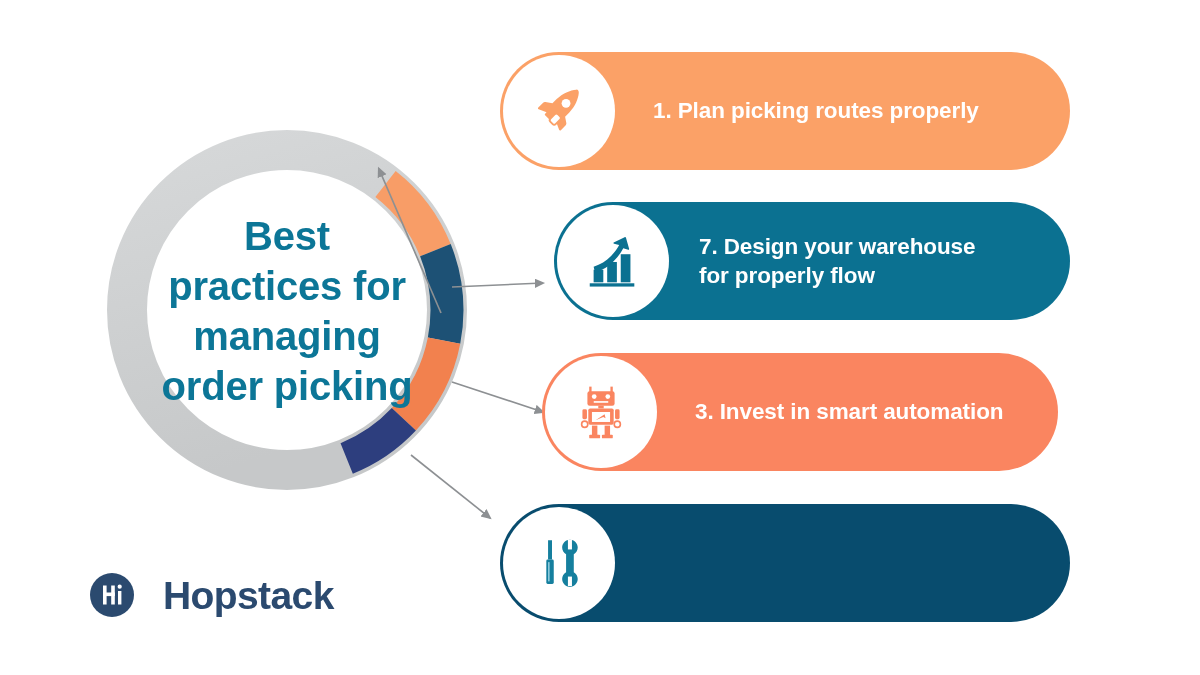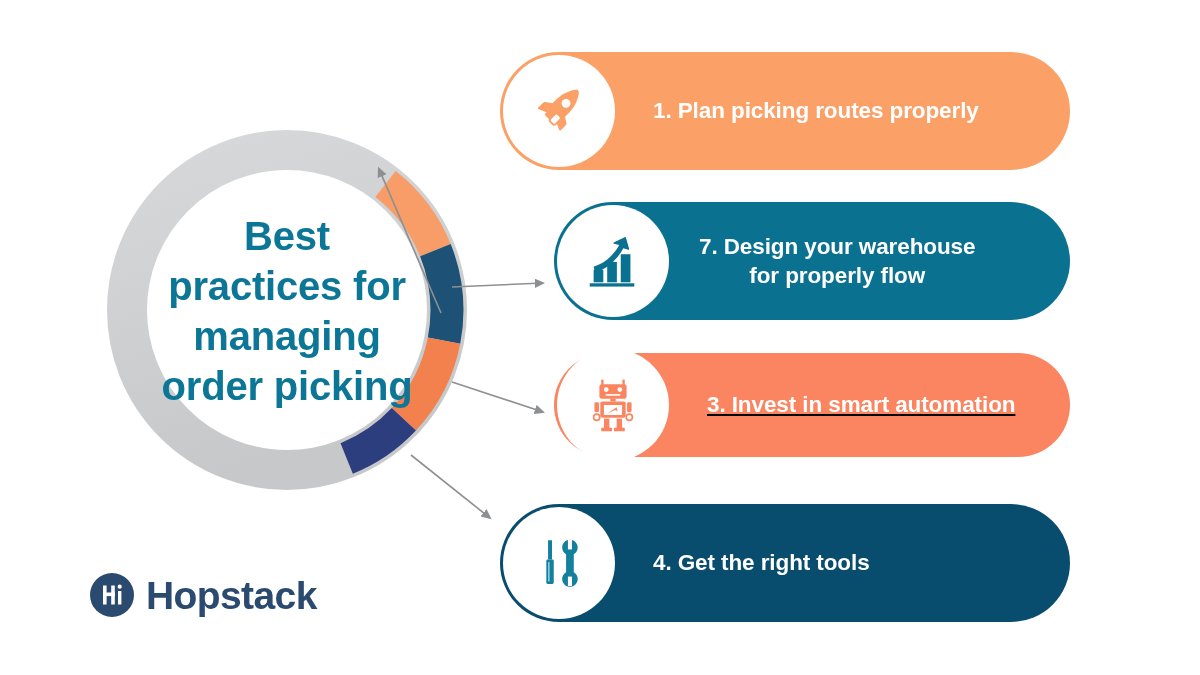--- a/index.html
+++ b/index.html
@@ -53,44 +53,43 @@
     box-sizing:border-box;
   }
   .card-label{
     position:relative;
     z-index:2;
     color:#ffffff;
     font-weight:bold;
     font-size:22.5px;
     line-height:1.3;
     letter-spacing:-0.1px;
-    text-align:center;
   }
 
   
   #card-1{left:500px;top:52px;width:570px;height:118px;}
   #card-1 .icon-circle{margin-left:3px;}
   #card-1 .card-label{margin-left:38px;}
 
   #card-2{left:554px;top:202px;width:516px;height:118px;}
   #card-2 .icon-circle{margin-left:3px;}
   #card-2 .card-label{margin-left:30px;}
 
-  #card-3{left:554px;top:353px;width:516px;height:104px;text-decoration:underline;}
+  #card-3{left:542px;top:353px;width:516px;height:118px;}
   #card-3 .icon-circle{margin-left:3px;}
   #card-3 .card-label{margin-left:38px;}
 
   #card-4{left:500px;top:504px;width:570px;height:118px;}
   #card-4 .icon-circle{margin-left:3px;}
   #card-4 .card-label{margin-left:38px;}
 
   
   .logo{
     position:absolute;left:90px;top:573px;
-    display:flex;align-items:center;gap:12px;
+    display:flex;align-items:center;gap:29px;
   }
   .logo-mark{width:44px;height:44px;flex:0 0 44px;}
   .logo-word{
     color:#2b4a6f;
     font-weight:bold;
     font-size:39px;
     letter-spacing:-0.6px;
     line-height:1;
   }
 </style>
@@ -215,21 +214,20 @@
           <rect x="17.5" y="28" width="8.5" height="28" rx="1.6"></rect>
           <rect x="19.6" y="31" width="1.6" height="22" fill="#9fd6e6"></rect>
 
           <path d="M37 6v10.5h4.2V6h6.6v10.5H52V6c3.8 2 6.2 5.9 6.2 10.2 0 4.5-2.6 8.4-6.5 10.3v21.1c3.9 1.9 6.5 5.8 6.5 10.3 0 4.3-2.4 8.2-6.2 10.2V47.6h-4.2V58h-6.6V47.6H37V58c-3.8-2-6.2-5.9-6.2-10.2 0-4.5 2.6-8.4 6.5-10.3V16.4C33.4 14.5 30.8 10.6 30.8 6.1c0-.1 0 0 0 0" opacity="0"></path>
           <path d="M44.5 5.5c-4.9 0-8.9 4-8.9 8.9 0 3.3 1.8 6.2 4.5 7.7v20.6c-2.7 1.5-4.5 4.4-4.5 7.7 0 4.9 4 8.9 8.9 8.9s8.9-4 8.9-8.9c0-3.3-1.8-6.2-4.5-7.7V22.1c2.7-1.5 4.5-4.4 4.5-7.7 0-4.9-4-8.9-8.9-8.9z"></path>
           <rect x="42.2" y="5.5" width="4.6" height="11" fill="#ffffff"></rect>
           <rect x="42.2" y="47.5" width="4.6" height="11" fill="#ffffff"></rect>
         </g>
       </svg>
     </div>
-    <div class="card-label">4. Get the right tools</div>
   </div>
 
   <div class="logo">
     <svg class="logo-mark" viewBox="0 0 44 44">
       <circle cx="22" cy="22" r="22" fill="#2b4a6f"></circle>
       <g fill="#ffffff">
         <rect x="13" y="12.5" width="3.6" height="19"></rect>
         <rect x="21.2" y="12.5" width="3.6" height="19"></rect>
         <rect x="13" y="19.5" width="11.8" height="3.6"></rect>
         <rect x="28" y="18" width="3.4" height="13.5"></rect>

